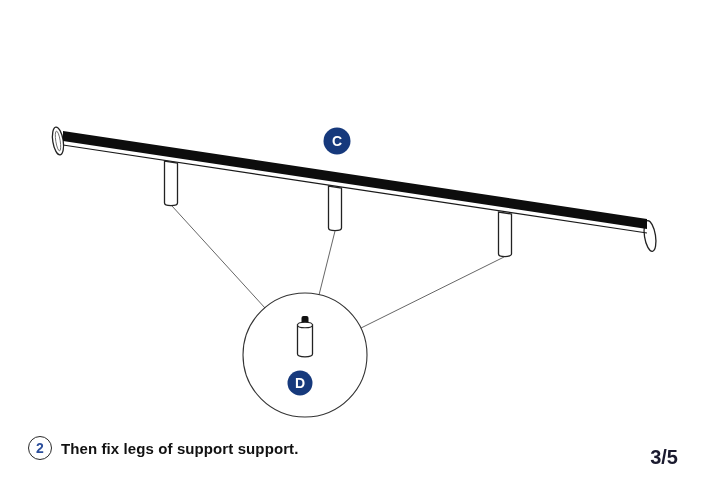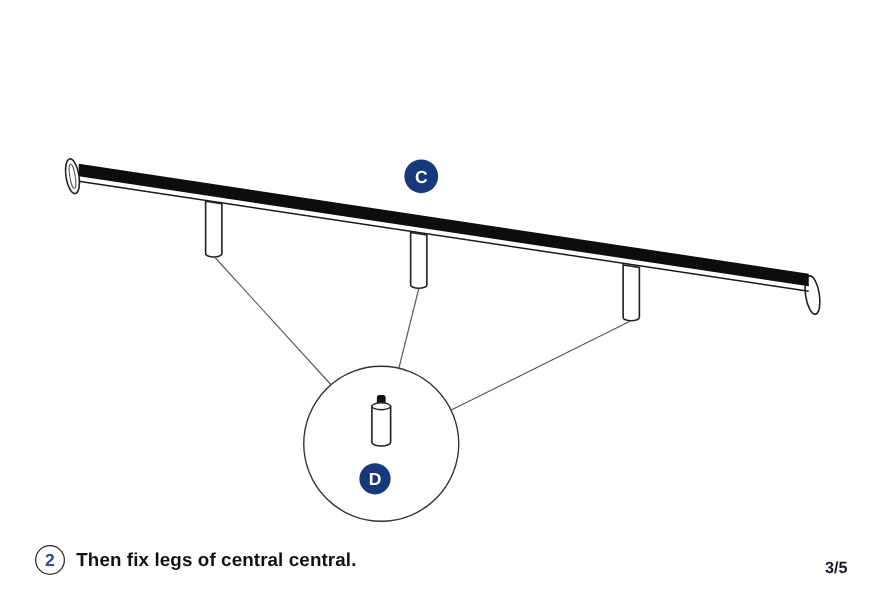--- a/index.html
+++ b/index.html
@@ -39,21 +39,21 @@
   .instruction {
     font-size: 15px;
     font-weight: bold;
     color: #111111;
     letter-spacing: 0.1px;
   }
   .page-indicator {
     position: absolute;
     right: 24px;
     top: 446px;
-    font-size: 13px;
+    font-size: 20px;
     font-weight: bold;
     color: #1a1a2e;
     text-align: center;
   }
   .badge-text {
     font-family: "Liberation Sans", sans-serif;
     font-size: 14px;
     font-weight: bold;
   }
 </style>
@@ -91,16 +91,16 @@
   <text class="badge-text" x="337" y="146" text-anchor="middle" fill="#ffffff">C</text>
 
   <circle cx="300" cy="383" r="12.5" fill="#16397c"></circle>
   <text class="badge-text" x="300" y="388" text-anchor="middle" fill="#ffffff">D</text>
 </svg>
 
 <div class="step-row">
   <div class="step-circle">
     <span style="color: rgb(44, 79, 156);">2</span>
   </div>
-  <div class="instruction">Then fix legs of central central.</div>
+  <div class="instruction">Then fix legs of support support.</div>
 </div>
 
 <div class="page-indicator">3/5</div>
 
 </body></html>

